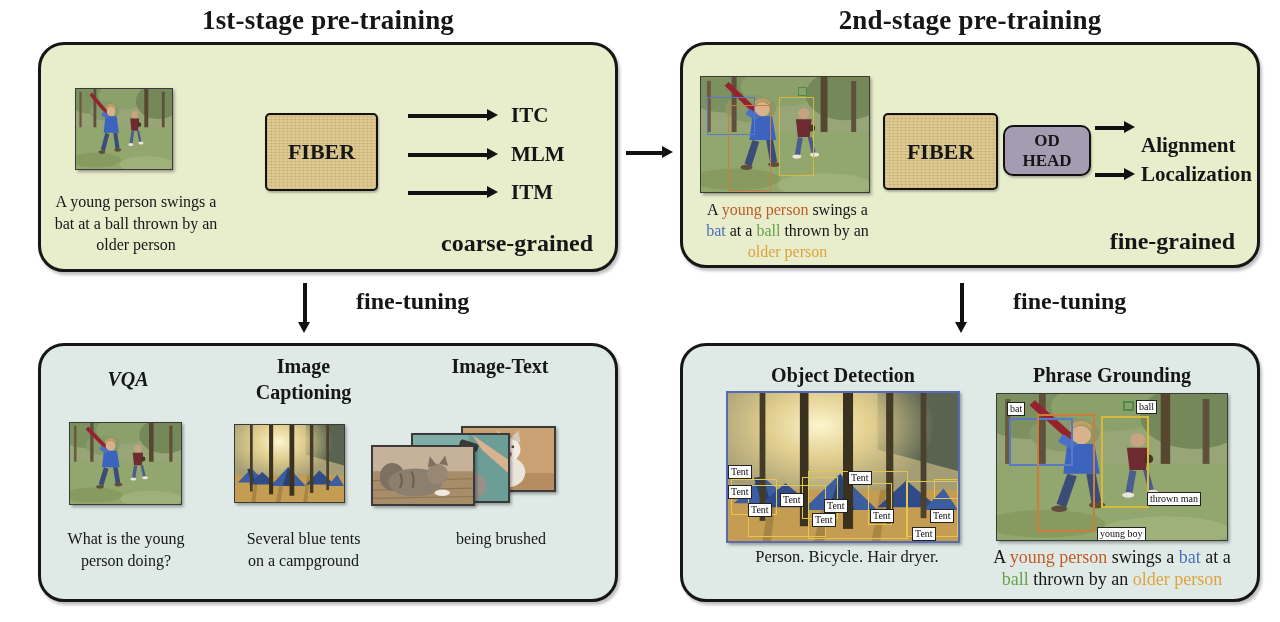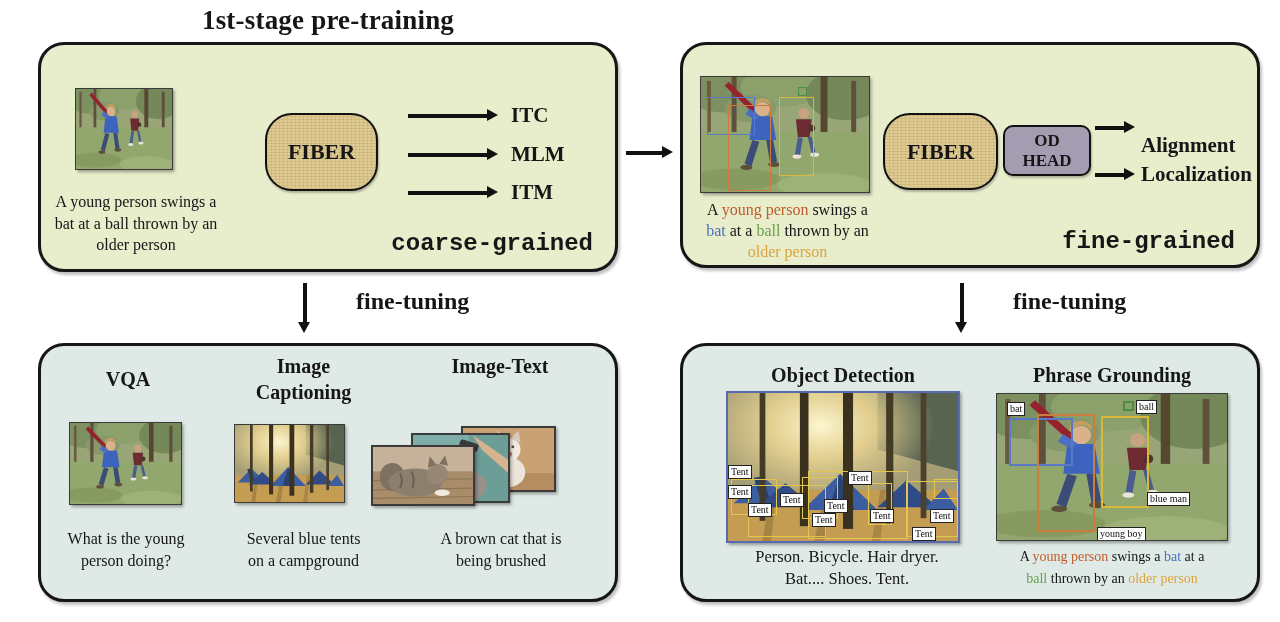--- a/index.html
+++ b/index.html
@@ -9,33 +9,33 @@
   .abs{position:absolute;}
   .title{font-weight:bold;font-size:27px;text-align:center;letter-spacing:0.2px;}
   .stagebox{position:absolute;background:#e8edcc;border:3px solid #161616;border-radius:26px;
             box-shadow:2px 3px 3px rgba(0,0,0,0.25);}
   .ftbox{position:absolute;background:#dfeae6;border:3px solid #161616;border-radius:26px;
          box-shadow:2px 3px 3px rgba(0,0,0,0.25);}
   .fiber{position:absolute;display:flex;align-items:center;justify-content:center;
          background-color:#dfcb92;
          background-image:repeating-linear-gradient(0deg,rgba(120,95,40,0.14) 0 1px,transparent 1px 3px),
                           repeating-linear-gradient(90deg,rgba(120,95,40,0.12) 0 1px,transparent 1px 4px);
-         border:2.5px solid #111;border-radius:27px;font-weight:bold;font-size:22px;
+         border:2.5px solid #111;border-radius:5px;font-weight:bold;font-size:22px;
          box-shadow:1px 2px 2px rgba(0,0,0,0.25);}
   .odhead{position:absolute;display:flex;flex-direction:column;align-items:center;justify-content:center;
           background:#a49db2;border:2px solid #111;border-radius:10px;font-weight:bold;
           font-size:17px;line-height:20px;box-shadow:1px 2px 2px rgba(0,0,0,0.25);}
   .harrow{position:absolute;height:3.5px;background:#111;}
   .harrow::after{content:'';position:absolute;right:-10px;top:-4.8px;width:0;height:0;
                  border-left:11px solid #111;border-top:6.5px solid transparent;border-bottom:6.5px solid transparent;}
   .varrow{position:absolute;width:3.5px;background:#111;}
   .varrow::after{content:'';position:absolute;bottom:-10px;left:-4.8px;width:0;height:0;
                  border-top:11px solid #111;border-left:6.5px solid transparent;border-right:6.5px solid transparent;}
   .tasklabel{position:absolute;font-weight:bold;font-size:21px;white-space:nowrap;}
-  .grain{position:absolute;font-weight:bold;font-size:24px;white-space:nowrap;font-family:Liberation Mono, monospace;}
+  .grain{position:absolute;font-weight:bold;font-size:24px;white-space:nowrap;}
   .cap{position:absolute;font-size:16px;line-height:21.5px;text-align:center;}
   .subtitle{position:absolute;font-weight:bold;font-size:20px;line-height:26px;text-align:center;}
   .ftlabel{position:absolute;font-weight:bold;font-size:24px;white-space:nowrap;margin-left:28px;}
   .photo{position:absolute;border:1.5px solid #3a3a3a;box-shadow:1.5px 2px 3px rgba(0,0,0,0.35);overflow:hidden;background:#9aa878;}
   .photo svg{display:block;width:100%;height:100%;}
   .bbox{position:absolute;border-style:solid;}
   .chip{position:absolute;background:#fdfdfd;border:1px solid #222;font-size:10px;line-height:12px;
         padding:0 2px;white-space:nowrap;color:#111;}
   .c-yp{color:#c05c2a;} .c-bat{color:#4a6fbd;} .c-ball{color:#6aa04e;} .c-op{color:#dca43e;}
   .defs{position:absolute;width:0;height:0;overflow:hidden;}
@@ -133,20 +133,21 @@
     <polygon points="49,11 58,3 60,16" fill="#d9c9b9"></polygon>
     <ellipse cx="47" cy="28" rx="4" ry="3.2" fill="#b97070"></ellipse>
     <circle cx="42" cy="20" r="1.5" fill="#4a4038"></circle>
     <circle cx="52" cy="20" r="1.5" fill="#4a4038"></circle>
   </symbol>
 </svg>
 
 <div id="canvas">
 
   <div class="abs title" style="left:38px;top:5px;width:580px;">1st-stage pre-training</div>
+  <div class="abs title" style="left:680px;top:5px;width:580px;">2nd-stage pre-training</div>
 
   <div class="stagebox" style="left:38px;top:42px;width:580px;height:230px;">
     <div class="photo" style="left:34px;top:43px;width:98px;height:82px;">
       <svg>
           <use href="#sym-baseball"></use>
         </svg>
     </div>
     <div class="cap" style="left:0px;top:146px;width:190px;">
       <div>A young person swings a</div>
       <div>bat at a ball thrown by an</div>
@@ -190,21 +191,21 @@
     <div class="tasklabel" style="left:458px;top:117px;">Localization</div>
     <div class="grain" style="right:22px;bottom:10px;">fine-grained</div>
   </div>
 
   <div class="varrow" style="left:303px;top:283px;height:40px;"></div>
   <div class="ftlabel" style="left:328px;top:288px;">fine-tuning</div>
   <div class="varrow" style="left:960px;top:283px;height:40px;"></div>
   <div class="ftlabel" style="left:985px;top:288px;">fine-tuning</div>
 
   <div class="ftbox" style="left:38px;top:343px;width:580px;height:259px;">
-    <div class="subtitle" style="left:7px;top:20px;width:160px;">VQA</div>
+    <div class="subtitle" style="left:7px;top:20px;width:160px;font-style:italic;">VQA</div>
     <div class="subtitle" style="left:175px;top:7px;width:175px;">
       <div>Image</div>
       <div>Captioning</div>
     </div>
     <div class="subtitle" style="left:359px;top:7px;width:200px;">
       <div>Image-Text</div>
     </div>
 
     <div class="photo" style="left:28px;top:76px;width:113px;height:83px;">
       <svg>
@@ -234,21 +235,20 @@
 
     <div class="cap" style="left:0px;top:182px;width:170px;">
       <div>What is the young</div>
       <div>person doing?</div>
     </div>
     <div class="cap" style="left:180px;top:182px;width:165px;">
       <div>Several blue tents</div>
       <div>on a campground</div>
     </div>
     <div class="cap" style="left:360px;top:182px;width:200px;">
-      <div>A brown cat that is</div>
       <div>being brushed</div>
     </div>
   </div>
 
   <div class="ftbox" style="left:680px;top:343px;width:580px;height:259px;">
     <div class="subtitle" style="left:40px;top:16px;width:240px;">Object Detection</div>
     <div class="subtitle" style="left:309px;top:16px;width:240px;">Phrase Grounding</div>
 
     <div class="photo" style="left:43px;top:45px;width:234px;height:152px;border:2px solid #5a6ab0;">
       <svg>
@@ -276,27 +276,26 @@
     <div class="photo" style="left:313px;top:47px;width:232px;height:148px;">
       <svg>
           <use href="#sym-baseball"></use>
         </svg>
       <div class="bbox" style="left:12px;top:24px;width:64px;height:48px;border-width:2px;border-color:#5a78c8;"></div>
       <div class="bbox" style="left:40px;top:20px;width:58px;height:118px;border-width:2px;border-color:#cc7c3c;"></div>
       <div class="bbox" style="left:104px;top:22px;width:48px;height:92px;border-width:2px;border-color:#d9b93c;"></div>
       <div class="bbox" style="left:126px;top:7px;width:11px;height:10px;border-width:2px;border-color:#4c8c46;"></div>
       <div class="chip" style="left:10px;top:8px;">bat</div>
       <div class="chip" style="left:139px;top:6px;">ball</div>
-      <div class="chip" style="left:150px;top:98px;">blue man</div>
+      <div class="chip" style="left:150px;top:98px;">thrown man</div>
       <div class="chip" style="left:100px;top:133px;">young boy</div>
     </div>
 
     <div class="cap" style="left:44px;top:200px;width:240px;font-size:16.5px;line-height:22px;">
       <div>Person. Bicycle. Hair dryer.</div>
-      <div>Bat.... Shoes. Tent.</div>
-    </div>
-    <div class="cap" style="left:300px;top:200px;width:258px;font-size:14px;line-height:22px;">
+    </div>
+    <div class="cap" style="left:300px;top:200px;width:258px;font-size:18px;line-height:22px;">
       <div><span>A </span><span class="c-yp">young person</span><span> swings a </span><span class="c-bat">bat</span><span> at a</span></div>
       <div><span class="c-ball">ball</span><span> thrown by an </span><span class="c-op">older person</span></div>
     </div>
   </div>
 
 </div>
 
 </body></html>

